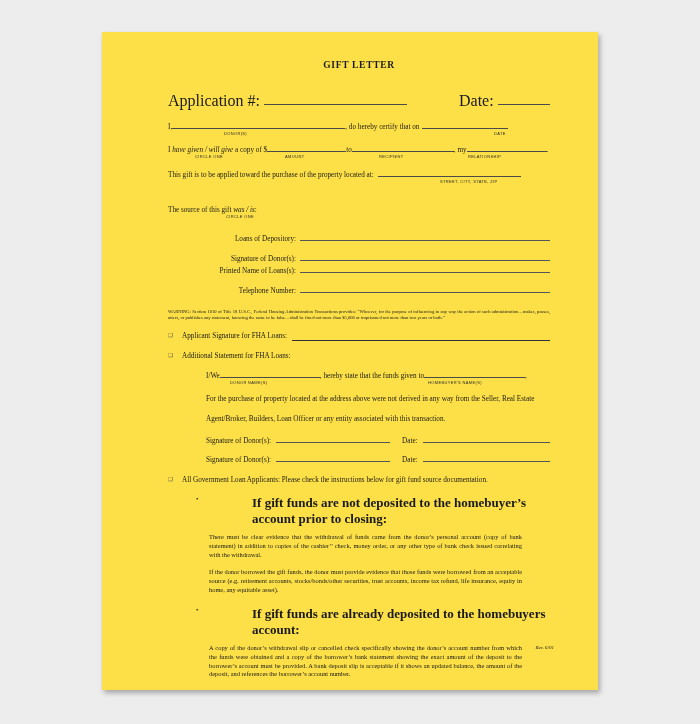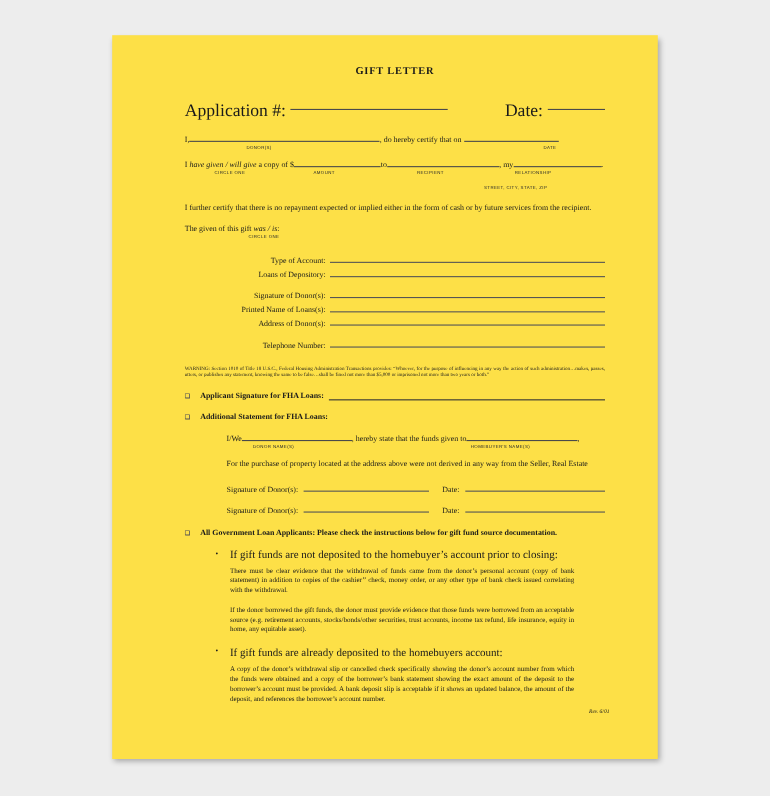--- a/index.html
+++ b/index.html
@@ -61,21 +61,21 @@
     position: relative;
     height: 6px;
   }
   .capline span {
     position: absolute;
     top: -1px;
   }
 
   .appline {
     display: flex;
-    align-items: flex-start;
+    align-items: center;
     margin-bottom: 11px;
   }
   .appline .lbl { white-space: nowrap; }
 
   .spacer6 { height: 6px; }
   .spacer8 { height: 8px; }
   .spacer10 { height: 10px; }
 
   .fields { margin-top: 11px; }
   .fieldrow {
@@ -98,23 +98,23 @@
 
   .warning {
     font-size: 4.6px;
     line-height: 1.32;
     text-align: justify;
     margin-top: 14px;
   }
 
   .hd {
     display: flex;
-    align-items: flex-end;
-    font-size: 7.2px;
-    font-weight: bold;
+    align-items: flex-start;
+    font-size: 7.2px;
+    font-weight: normal;
     margin-top: 11px;
   }
   .bulletmark {
     width: 14px;
     flex: 0 0 14px;
     font-size: 5.5px;
     color: #555;
     font-family: "Liberation Sans", sans-serif;
   }
   .hd .hdtext { white-space: nowrap; }
@@ -156,22 +156,23 @@
     display: flex;
     margin-top: 11px;
     margin-left: 28px;
   }
   .bullet2 .bmark {
     width: 13px;
     flex: 0 0 13px;
     font-size: 7px;
   }
   .bullet2 .btext {
-    font-size: 10px;
-    font-weight: normal;
+    font-size: 13px;
+    font-weight: bold;
+    margin-left: 43px;
   }
   .para {
     margin-left: 41px;
     margin-top: 6px;
     font-size: 6.4px;
     line-height: 1.38;
     text-align: justify;
     width: 313px;
   }
   .footer {
@@ -213,59 +214,53 @@
     </div>
     <div class="capline">
       <span class="cap" style="left:27px;">CIRCLE ONE</span>
       <span class="cap" style="left:117px;">AMOUNT</span>
       <span class="cap" style="left:211px;">RECIPIENT</span>
       <span class="cap" style="left:300px;">RELATIONSHIP</span>
     </div>
 
     <div class="spacer8"></div>
 
+    <div class="row">
+      <span>This gift is to be applied toward the purchase of the property located at:</span><span class="ul" style="width:143px; margin-left:4px;"></span>
+    </div>
     <div class="capline">
       <span class="cap" style="left:272px;">STREET, CITY, STATE, ZIP</span>
     </div>
 
     <div class="spacer10"></div>
 
-    <div class="row">I further certify that there is no repayment expected or implied either in the form of cash or by future services from the recipient.</div>
 
     <div class="spacer10"></div>
 
     <div class="row">
-      <span>The given of this gift</span> <i>was  /  is</i><span>:</span>
+      <span>The source of this gift</span> <i>was  /  is</i><span>:</span>
     </div>
     <div class="capline">
       <span class="cap" style="left:58px;">CIRCLE ONE</span>
     </div>
 
     <div class="fields">
-      <div class="fieldrow">
-        <span class="flbl">Type of Account:</span>
-        <span class="fline"></span>
-      </div>
       <div class="fieldrow">
         <span class="flbl">Loans of Depository:</span>
         <span class="fline"></span>
       </div>
 
       <div style="height:7px;"></div>
 
       <div class="fieldrow">
         <span class="flbl">Signature of Donor(s):</span>
         <span class="fline"></span>
       </div>
       <div class="fieldrow">
         <span class="flbl">Printed Name of Loans(s):</span>
-        <span class="fline"></span>
-      </div>
-      <div class="fieldrow">
-        <span class="flbl">Address of Donor(s):</span>
         <span class="fline"></span>
       </div>
 
       <div style="height:7px;"></div>
 
       <div class="fieldrow">
         <span class="flbl">Telephone Number:</span>
         <span class="fline"></span>
       </div>
     </div>
@@ -285,20 +280,21 @@
 
     <div class="indent" style="margin-top:10px;">
       <div>
         <span>I/We</span><span class="ul" style="width:100px;"></span><span>, hereby state that the funds given to</span><span class="ul" style="width:101px;"></span><span>,</span>
       </div>
       <div class="capline">
         <span class="cap" style="left:24px;">DONOR NAME(S)</span>
         <span class="cap" style="left:222px;">HOMEBUYER'S NAME(S)</span>
       </div>
       <div style="margin-top:7px;">For the purchase of property located at the address above were not derived in any way from the Seller, Real Estate</div>
+      <div style="margin-top:9px;">Agent/Broker, Builders, Loan Officer or any entity associated with this transaction.</div>
     </div>
 
     <div class="sigrow" style="margin-top:10px;">
       <span class="slbl">Signature of Donor(s):</span>
       <span class="sline" style="width:114px;"></span>
       <span class="dlbl">Date:</span>
       <span class="dline"></span>
     </div>
     <div class="sigrow">
       <span class="slbl">Signature of Donor(s):</span>

